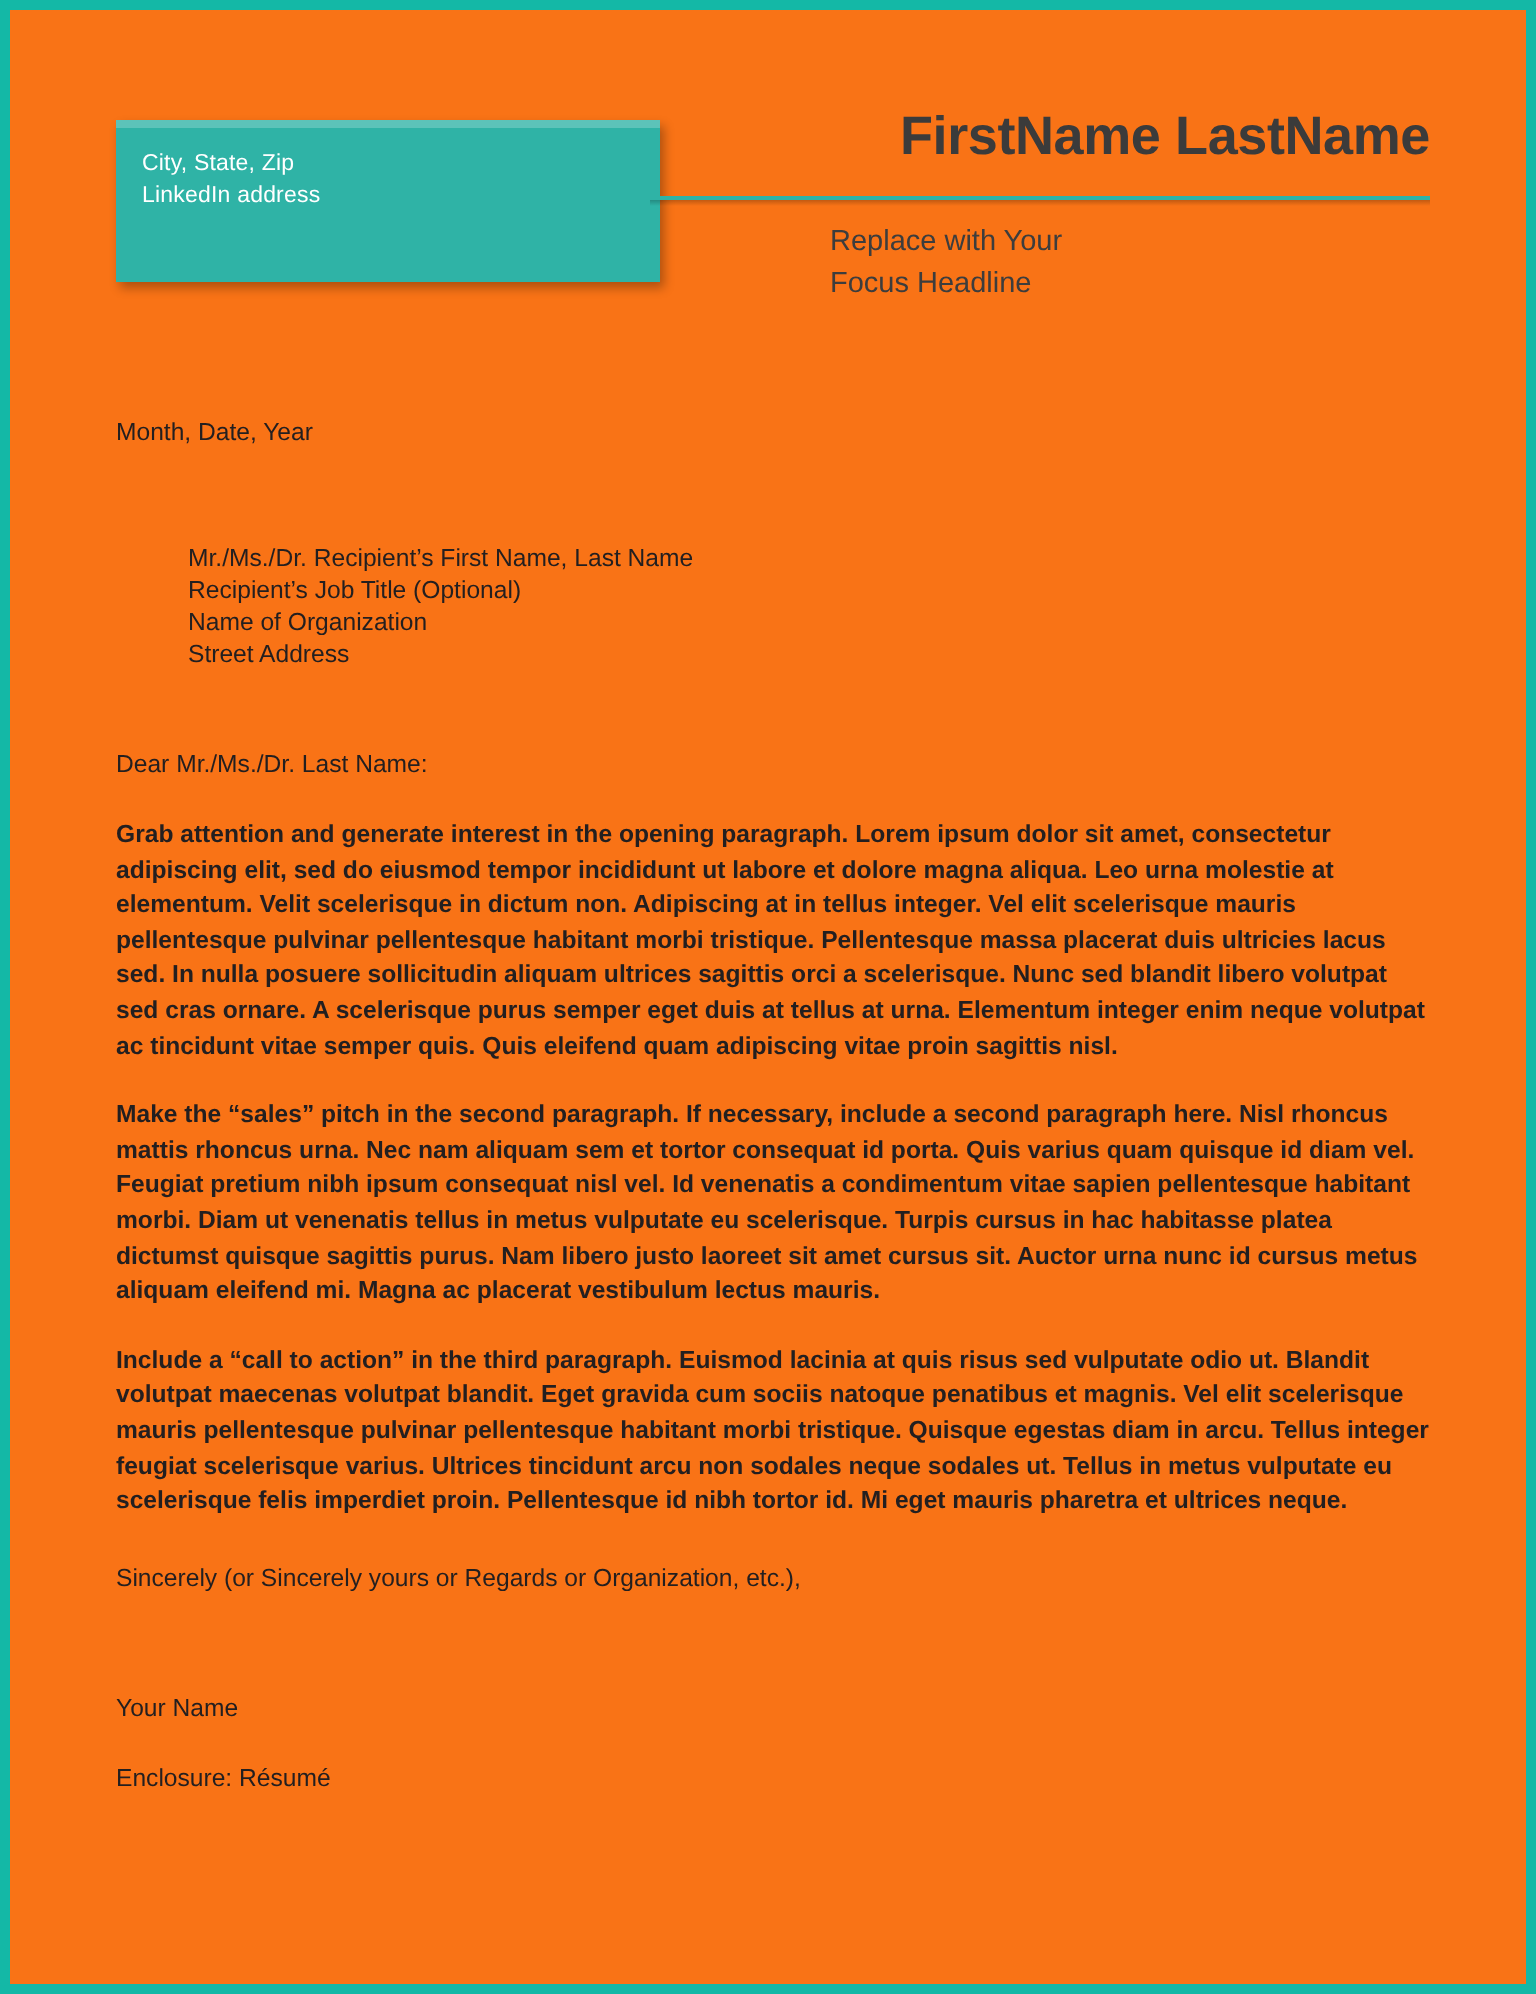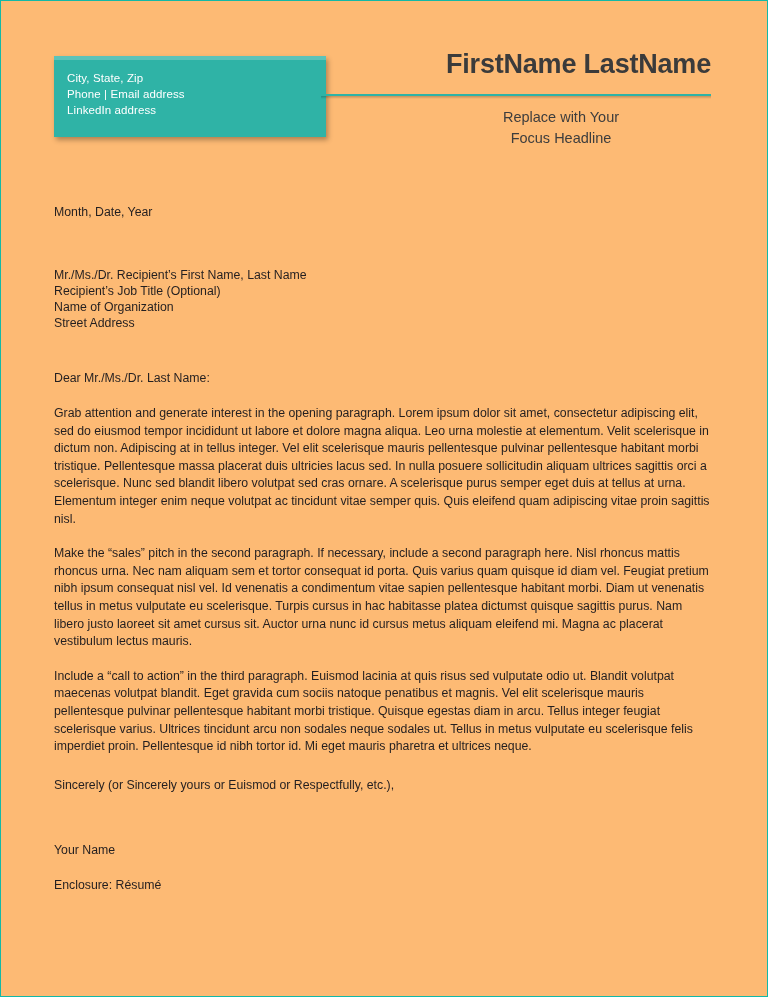--- a/index.html
+++ b/index.html
@@ -11,22 +11,22 @@
     width: 768px;
     height: 997px;
     font-family: "Liberation Sans", sans-serif;
     -webkit-font-smoothing: antialiased;
   }
   .page {
     position: relative;
     box-sizing: border-box;
     width: 768px;
     height: 997px;
-    background: #fdba74;
-    border: 1px solid #14b8a6;
+    background: #f97316;
+    border: 5px solid #14b8a6;
     overflow: hidden;
   }
 
   
   .header {
     position: absolute;
     left: 0;
     top: 0;
     width: 768px;
     height: 160px;
@@ -92,21 +92,21 @@
     width: 100%;
     height: 3px;
     background: linear-gradient(to bottom, rgba(0,0,0,0.22), rgba(0,0,0,0));
   }
 
   .headline {
     position: absolute;
     right: 58px;
     top: 106px;
     width: 300px;
-    text-align: center;
+    text-align: left;
     font-size: 14.5px;
     line-height: 21px;
     color: #3d3d3d;
   }
 
   
   .body-area {
     position: absolute;
     left: 53px;
     top: 203px;
@@ -119,37 +119,37 @@
   }
   .blk { margin: 0; }
   .gap-date    { height: 45px; }
   .gap-subject { height: 17px; }
   .gap-salut   { height: 22px; }
   .gap-para    { height: 17px; }
   .gap-sincere { height: 21px; }
   .gap-sign    { height: 48px; }
   .gap-encl    { height: 17px; }
 
-  .addr-line { line-height: 16.2px; }
+  .addr-line { line-height: 16.2px; margin-left: 36px; }
   p.para {
     margin: 0;
     text-align: left;
+    font-weight: bold;
   }
 </style>
 </head>
 <body>
 
 <div class="page">
 
   <div class="header">
 
     <div class="contact-box">
       <div class="sheen"></div>
       <div class="contact-line">City, State, Zip</div>
-      <div class="contact-line">Phone | Email address</div>
       <div class="contact-line">LinkedIn address</div>
     </div>
 
     <div class="name-block">
       <div class="full-name">FirstName LastName</div>
     </div>
 
     <div class="rule-wrap">
       <div class="rule-teal"></div>
       <div class="rule-shadow"></div>
@@ -182,21 +182,21 @@
 
     <p class="para">Grab attention and generate interest in the opening paragraph. Lorem ipsum dolor sit amet, consectetur adipiscing elit, sed do eiusmod tempor incididunt ut labore et dolore magna aliqua. Leo urna molestie at elementum. Velit scelerisque in dictum non. Adipiscing at in tellus integer. Vel elit scelerisque mauris pellentesque pulvinar pellentesque habitant morbi tristique. Pellentesque massa placerat duis ultricies lacus sed. In nulla posuere sollicitudin aliquam ultrices sagittis orci a scelerisque. Nunc sed blandit libero volutpat sed cras ornare. A scelerisque purus semper eget duis at tellus at urna. Elementum integer enim neque volutpat ac tincidunt vitae semper quis. Quis eleifend quam adipiscing vitae proin sagittis nisl.</p>
     <div class="gap-para"></div>
 
     <p class="para">Make the “sales” pitch in the second paragraph. If necessary, include a second paragraph here. Nisl rhoncus mattis rhoncus urna. Nec nam aliquam sem et tortor consequat id porta. Quis varius quam quisque id diam vel. Feugiat pretium nibh ipsum consequat nisl vel. Id venenatis a condimentum vitae sapien pellentesque habitant morbi. Diam ut venenatis tellus in metus vulputate eu scelerisque. Turpis cursus in hac habitasse platea dictumst quisque sagittis purus. Nam libero justo laoreet sit amet cursus sit. Auctor urna nunc id cursus metus aliquam eleifend mi. Magna ac placerat vestibulum lectus mauris.</p>
     <div class="gap-para"></div>
 
     <p class="para">Include a “call to action” in the third paragraph. Euismod lacinia at quis risus sed vulputate odio ut. Blandit volutpat maecenas volutpat blandit. Eget gravida cum sociis natoque penatibus et magnis. Vel elit scelerisque mauris pellentesque pulvinar pellentesque habitant morbi tristique. Quisque egestas diam in arcu. Tellus integer feugiat scelerisque varius. Ultrices tincidunt arcu non sodales neque sodales ut. Tellus in metus vulputate eu scelerisque felis imperdiet proin. Pellentesque id nibh tortor id. Mi eget mauris pharetra et ultrices neque.</p>
     <div class="gap-sincere"></div>
 
-    <div class="blk">Sincerely (or Sincerely yours or Euismod or Respectfully, etc.),</div>
+    <div class="blk">Sincerely (or Sincerely yours or Regards or Organization, etc.),</div>
     <div class="gap-sign"></div>
 
     <div class="blk">Your Name</div>
     <div class="gap-encl"></div>
 
     <div class="blk">Enclosure: Résumé</div>
 
   </div>
 
 </div>

